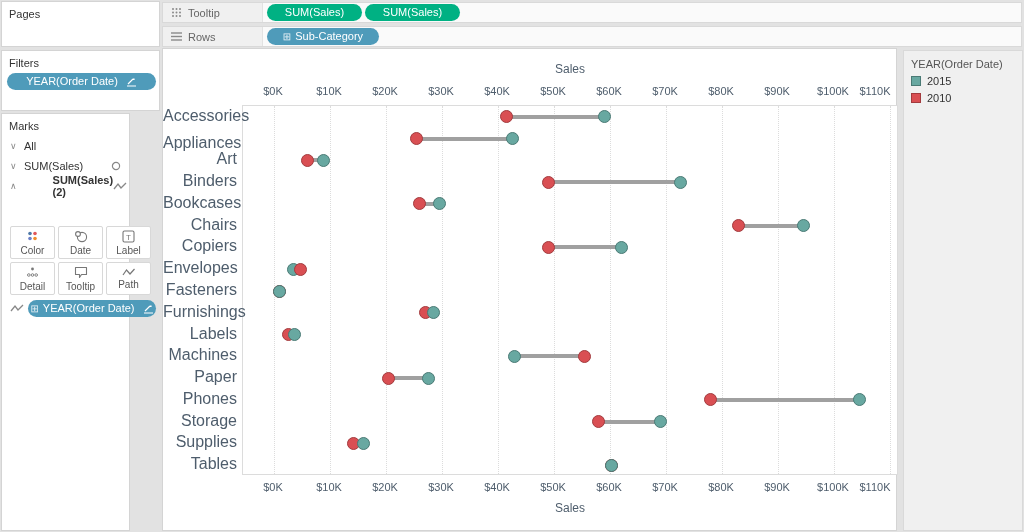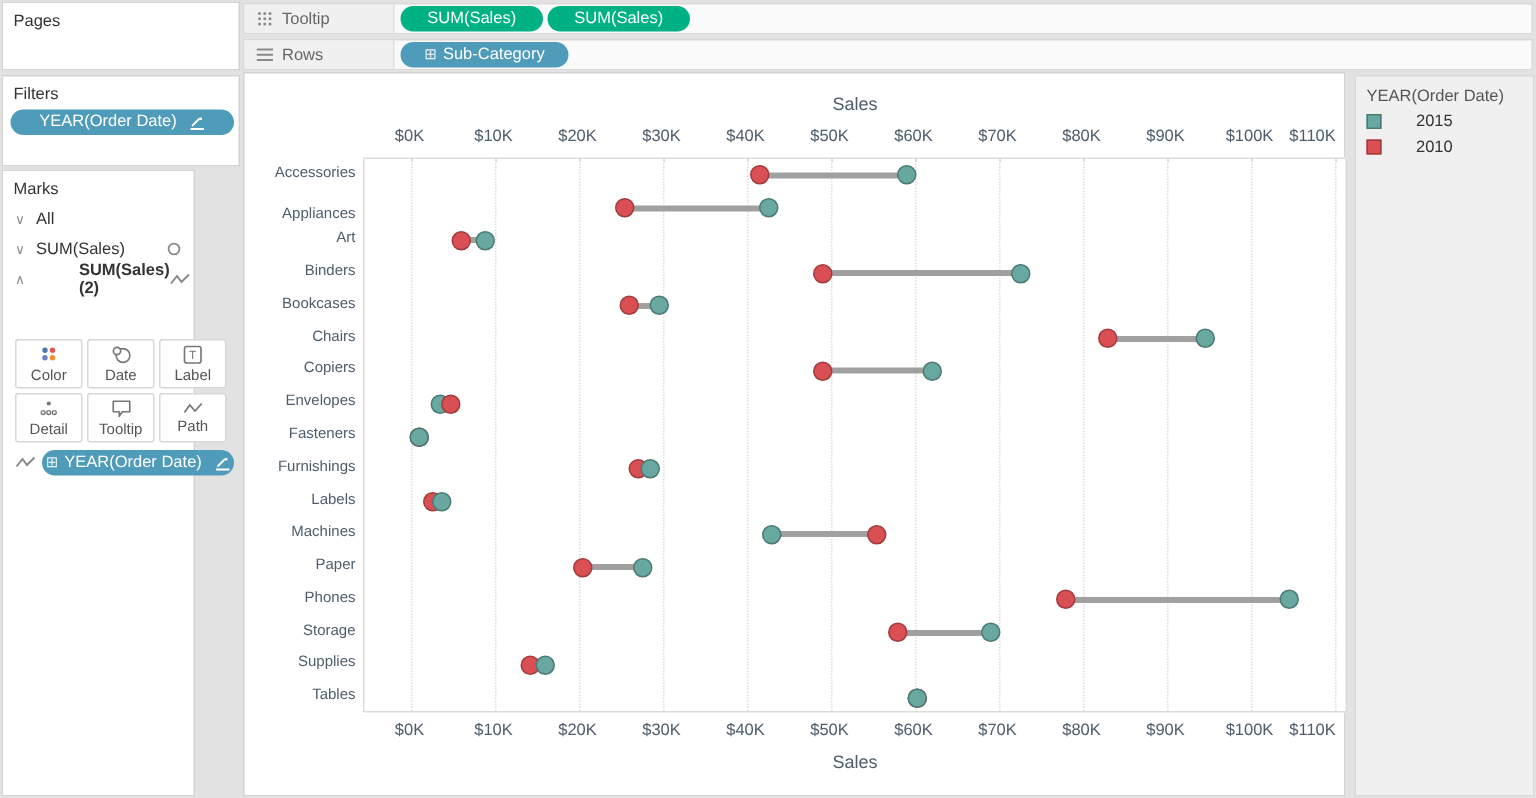--- a/index.html
+++ b/index.html
@@ -28,27 +28,27 @@
   .dropdown .dd-label{flex:1;font-size:11px;color:#555;padding-left:5px;display:flex;align-items:center;gap:4px;}
   .dropdown .dd-caret{width:16px;height:100%;border-left:1px solid #dcdcdc;display:flex;
         align-items:center;justify-content:center;color:#777;font-size:9px;}
   .btn-grid{position:absolute;left:8px;display:grid;grid-template-columns:repeat(3,45px);
         grid-auto-rows:33px;gap:3px;}
   .mk-btn{background:#fff;border:1px solid #d8d8d8;border-radius:2px;display:flex;
         flex-direction:column;align-items:center;justify-content:center;gap:2px;box-sizing:border-box;}
   .mk-btn .mk-label{font-size:10px;color:#555;}
   .legend{position:absolute;background:#f0f0f0;border:1px solid #d9d9d9;box-sizing:border-box;}
   .legend-title{font-size:11px;color:#555;padding:7px 0 0 7px;}
-  .legend-item{display:flex;align-items:center;gap:23px;padding-left:7px;margin-top:5px;
+  .legend-item{display:flex;align-items:center;gap:6px;padding-left:7px;margin-top:5px;
         font-size:11px;color:#333;}
   .legend-swatch{width:10px;height:10px;box-sizing:border-box;}
   .ws{position:absolute;background:#fff;border:1px solid #d4d4d4;box-sizing:border-box;}
   .axis-title{position:absolute;font-size:12px;color:#4e5d6c;text-align:center;}
   .tick{position:absolute;font-size:11px;color:#4e5d6c;width:44px;text-align:center;}
-  .rowlab{position:absolute;font-size:10px;color:#4e5d6c;width:74px;text-align:right;height:14px;line-height:14px;}
+  .rowlab{position:absolute;font-size:16px;color:#4e5d6c;width:74px;text-align:right;height:14px;line-height:14px;}
   .plot{position:absolute;border:1px solid #dcdcdc;box-sizing:border-box;background:#fff;overflow:hidden;}
   .gridline{position:absolute;top:0;bottom:0;width:0;border-left:1px dotted #dcdcdc;}
   .db-line{position:absolute;height:4px;background:#a0a0a0;border-radius:2px;}
   .dot{position:absolute;width:13px;height:13px;border-radius:50%;box-sizing:border-box;}
   svg{display:block;}
 </style>
 </head>
 <body>
 
 <div id="app">

